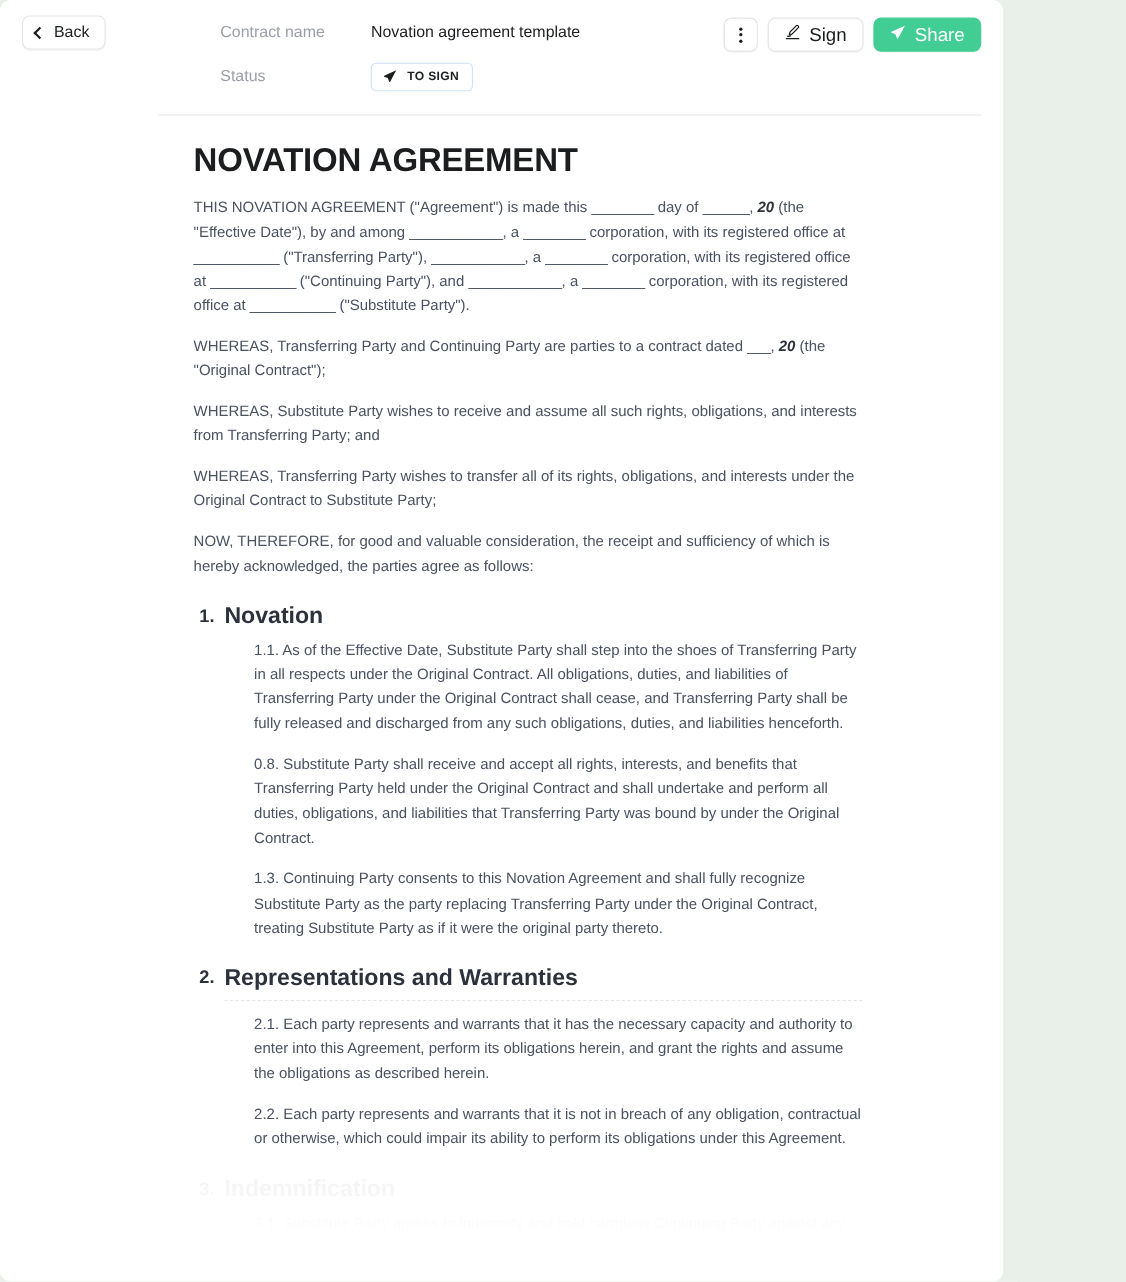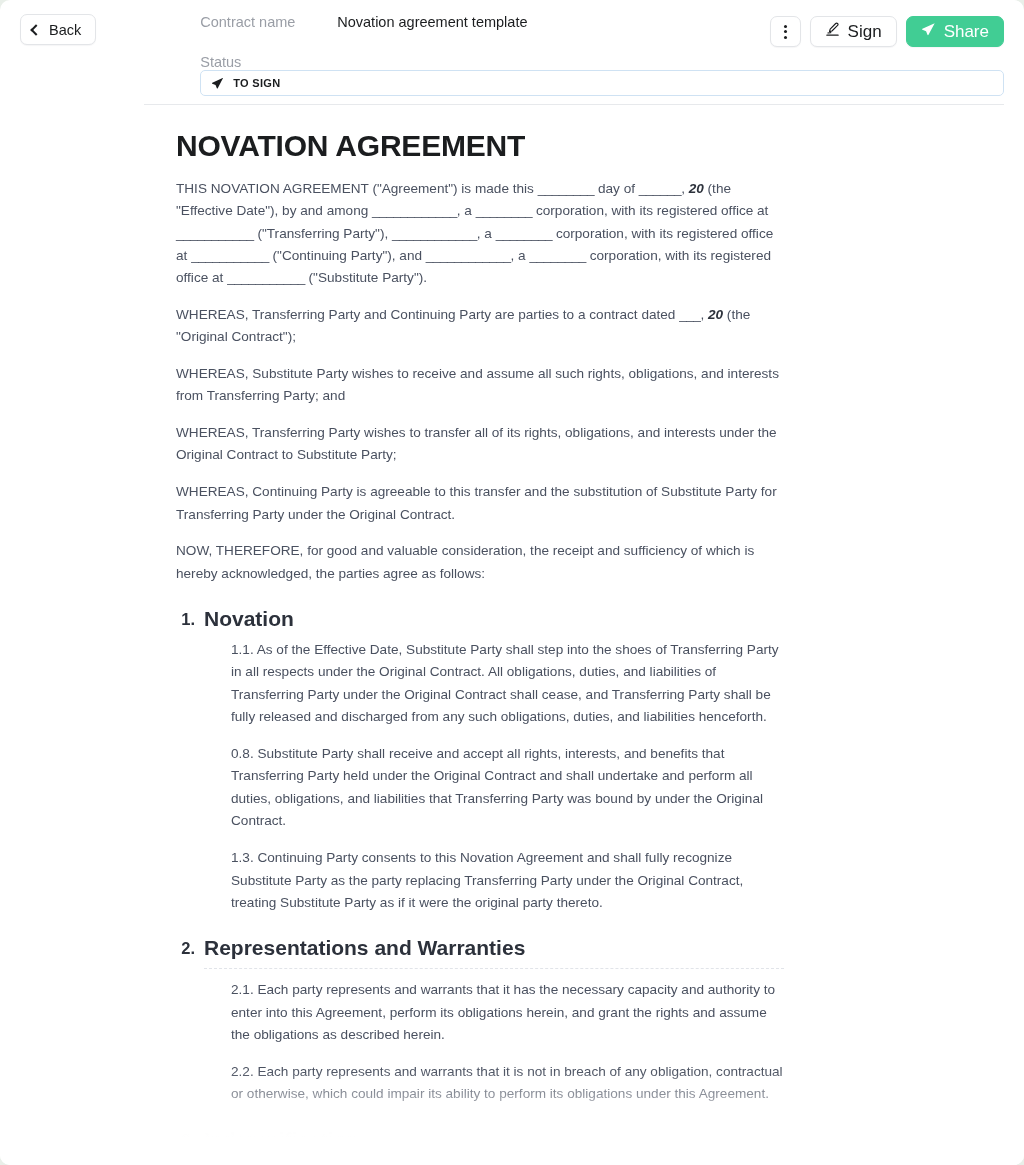--- a/index.html
+++ b/index.html
@@ -4,21 +4,21 @@
 <style>
   * { box-sizing: border-box; }
   html, body {
     margin: 0; padding: 0;
     width: 1024px; height: 1165px;
     background: #e9efe9;
     font-family: "Liberation Sans", sans-serif;
   }
   .app-card {
     position: relative;
-    width: 1024px; height: 1165px;
+    width: 912px; height: 1165px;
     background: #ffffff;
     border-radius: 10px;
     overflow: hidden;
   }
 
   
   .header {
     position: relative;
     padding: 14px 20px 0 20px;
     height: 104px;
@@ -49,23 +49,24 @@
     transform: rotate(45deg);
     margin-right: 1px;
   }
 
   .meta {
     margin-left: 104px;
     flex: 1;
   }
   .meta-row {
     display: flex;
+    align-items: center;
     min-height: 31px;
   }
-  .meta-row + .meta-row { margin-top: 9px; flex-direction: column; }
+  .meta-row + .meta-row { margin-top: 9px; }
   .meta-label {
     width: 137px;
     font-size: 14.5px;
     color: #9a9ea6;
     flex: none;
   }
   .meta-value {
     font-size: 14.5px;
     color: #1b1d1f;
   }
@@ -267,21 +268,20 @@
     <div class="doc">
 
       <h1>NOVATION AGREEMENT</h1>
 
       <p><span>THIS NOVATION AGREEMENT ("Agreement") is made this </span><span class="blank">________</span><span> day of </span><span class="blank">______</span><span>, </span><span class="b">20</span><span> (the "Effective Date"), by and among </span><span class="blank">____________</span><span>, a </span><span class="blank">________</span><span> corporation, with its registered office at </span><span class="blank">___________</span><span> ("Transferring Party"), </span><span class="blank">____________</span><span>, a </span><span class="blank">________</span><span> corporation, with its registered office at </span><span class="blank">___________</span><span> ("Continuing Party"), and </span><span class="blank">____________</span><span>, a </span><span class="blank">________</span><span> corporation, with its registered office at </span><span class="blank">___________</span><span> ("Substitute Party").</span></p>
 
       <p><span>WHEREAS, Transferring Party and Continuing Party are parties to a contract dated </span><span class="blank">___</span><span>, </span><span class="b">20</span><span> (the "Original Contract");</span></p>
 
       <p>WHEREAS, Substitute Party wishes to receive and assume all such rights, obligations, and interests from Transferring Party; and</p>
       <p>WHEREAS, Transferring Party wishes to transfer all of its rights, obligations, and interests under the Original Contract to Substitute Party;</p>
-      <p>WHEREAS, Continuing Party is agreeable to this transfer and the substitution of Substitute Party for Transferring Party under the Original Contract.</p>
       <p>NOW, THEREFORE, for good and valuable consideration, the receipt and sufficiency of which is hereby acknowledged, the parties agree as follows:</p>
 
       <div class="section">
         <div class="section-num">1.</div>
         <div class="section-body">
           <div class="section-title">Novation</div>
           <div class="section-sub">
             <p>1.1. As of the Effective Date, Substitute Party shall step into the shoes of Transferring Party in all respects under the Original Contract. All obligations, duties, and liabilities of Transferring Party under the Original Contract shall cease, and Transferring Party shall be fully released and discharged from any such obligations, duties, and liabilities henceforth.</p>
             <p>0.8. Substitute Party shall receive and accept all rights, interests, and benefits that Transferring Party held under the Original Contract and shall undertake and perform all duties, obligations, and liabilities that Transferring Party was bound by under the Original Contract.</p>
             <p>1.3. Continuing Party consents to this Novation Agreement and shall fully recognize Substitute Party as the party replacing Transferring Party under the Original Contract, treating Substitute Party as if it were the original party thereto.</p>

